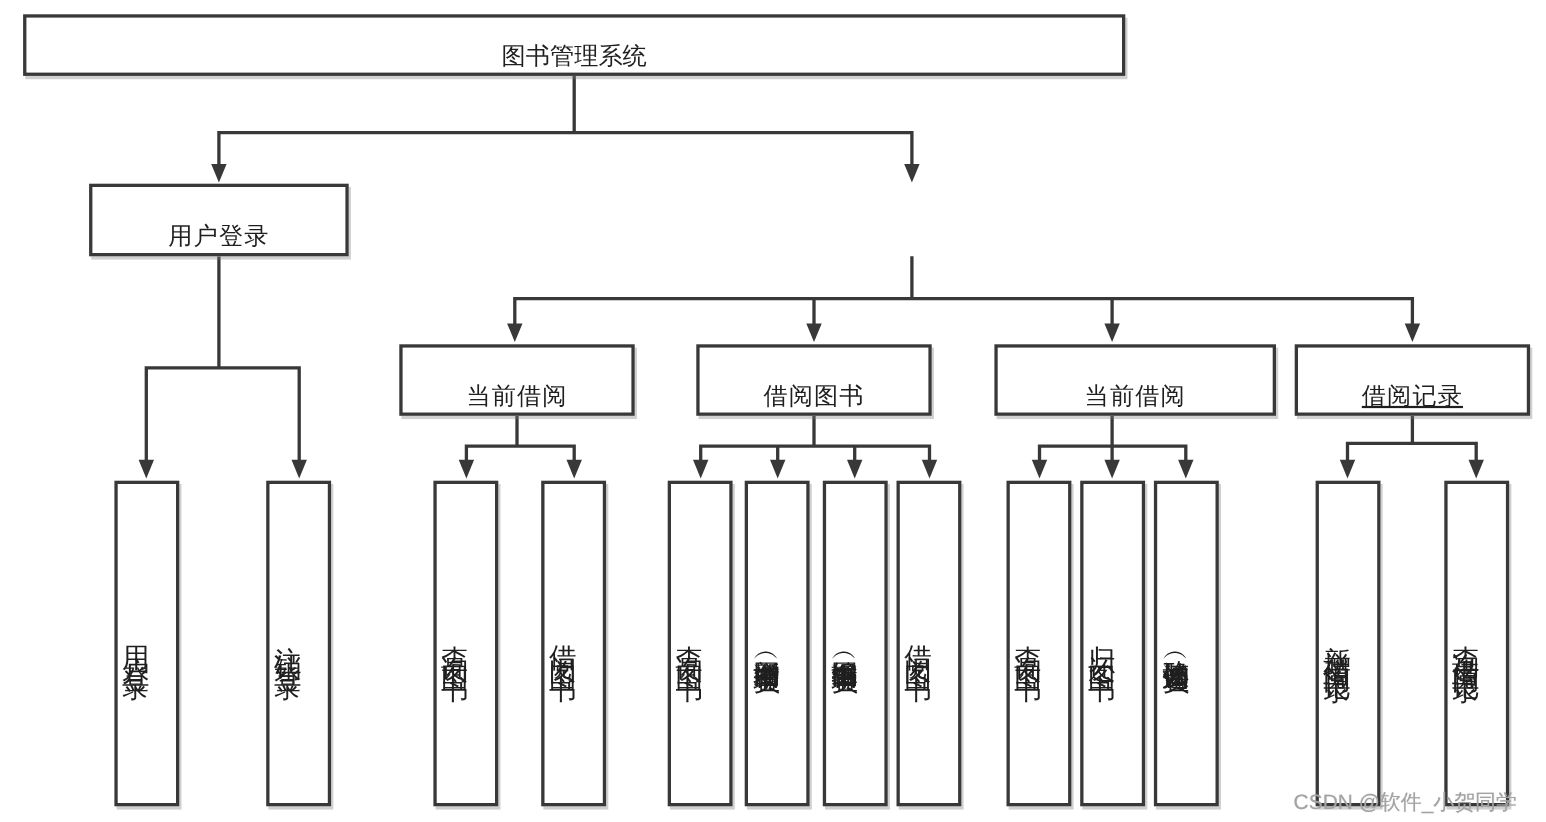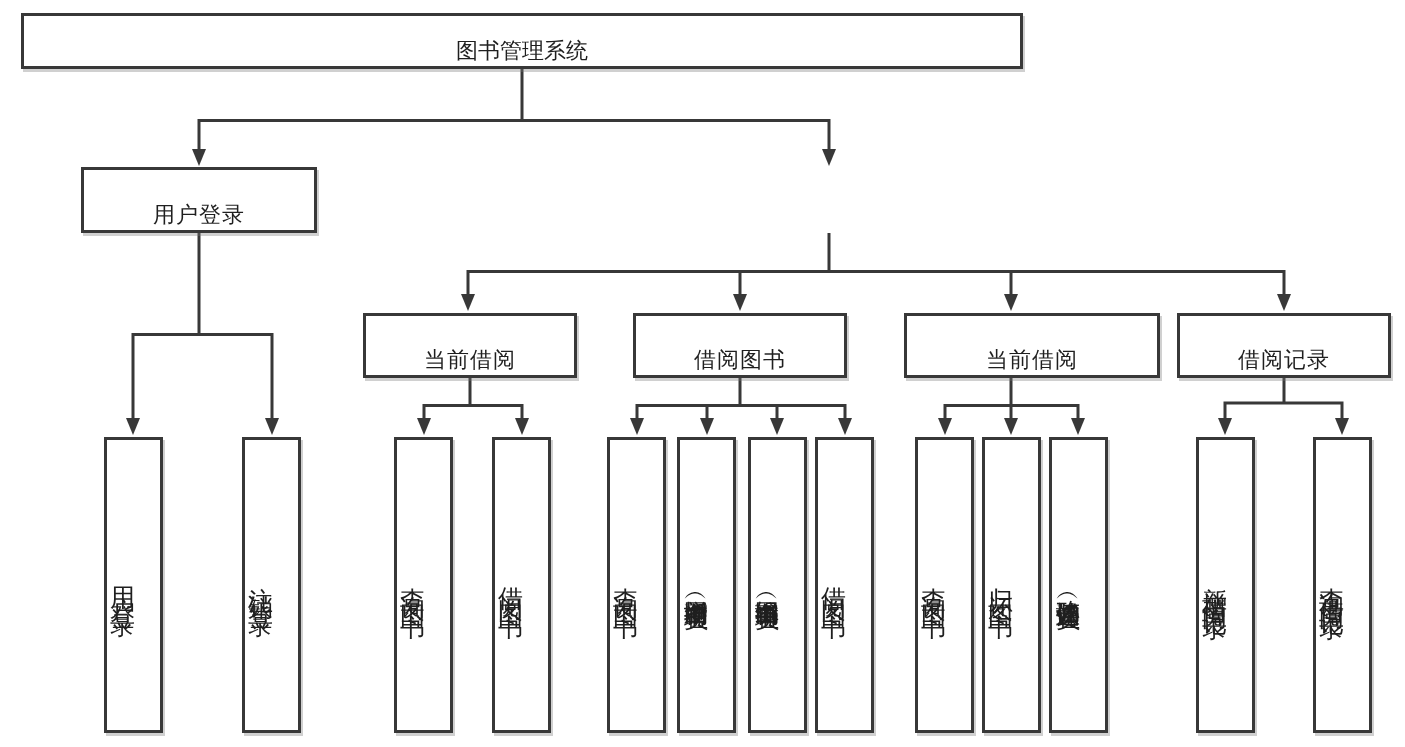--- a/index.html
+++ b/index.html
@@ -69,21 +69,21 @@
 
   <div class="node hnode" style="left:363px;top:313px;width:214px;height:65px;">
     <span>当前借阅</span>
   </div>
   <div class="node hnode" style="left:633px;top:313px;width:214px;height:65px;">
     <span>借阅图书</span>
   </div>
   <div class="node hnode" style="left:904px;top:313px;width:256px;height:65px;">
     <span>当前借阅</span>
   </div>
-  <div class="node hnode" style="left:1177px;top:313px;width:214px;height:65px;">
+  <div class="node hnode" style="left:1177px;top:313px;width:214px;height:65px;text-decoration:underline;">
     <span>借阅记录</span>
   </div>
 
   <div class="node leaf" style="left:104px;top:437px;width:59px;height:296px;">
     <span class="len4">用户登录</span>
   </div>
   <div class="node leaf" style="left:242px;top:437px;width:59px;height:296px;">
     <span class="len4">注销登录</span>
   </div>
 
@@ -117,14 +117,15 @@
     <span class="len10">确认归还（管理员）</span>
   </div>
 
   <div class="node leaf" style="left:1196px;top:437px;width:59px;height:296px;">
     <span class="len6">新增借阅记录</span>
   </div>
   <div class="node leaf" style="left:1313px;top:437px;width:59px;height:296px;">
     <span class="len6">查询借阅记录</span>
   </div>
 
+  <div class="watermark">CSDN @软件_小贺同学</div>
 
 </div>
 
 </body></html>

